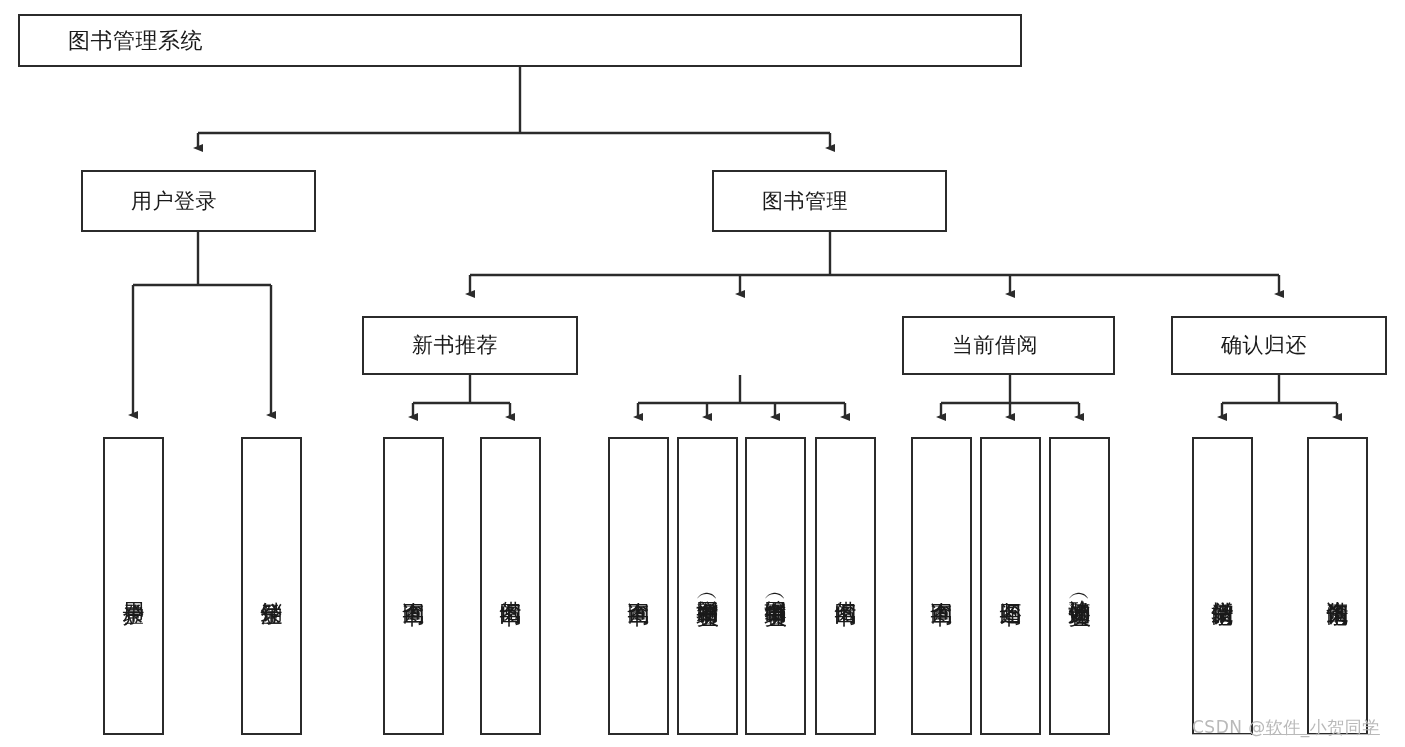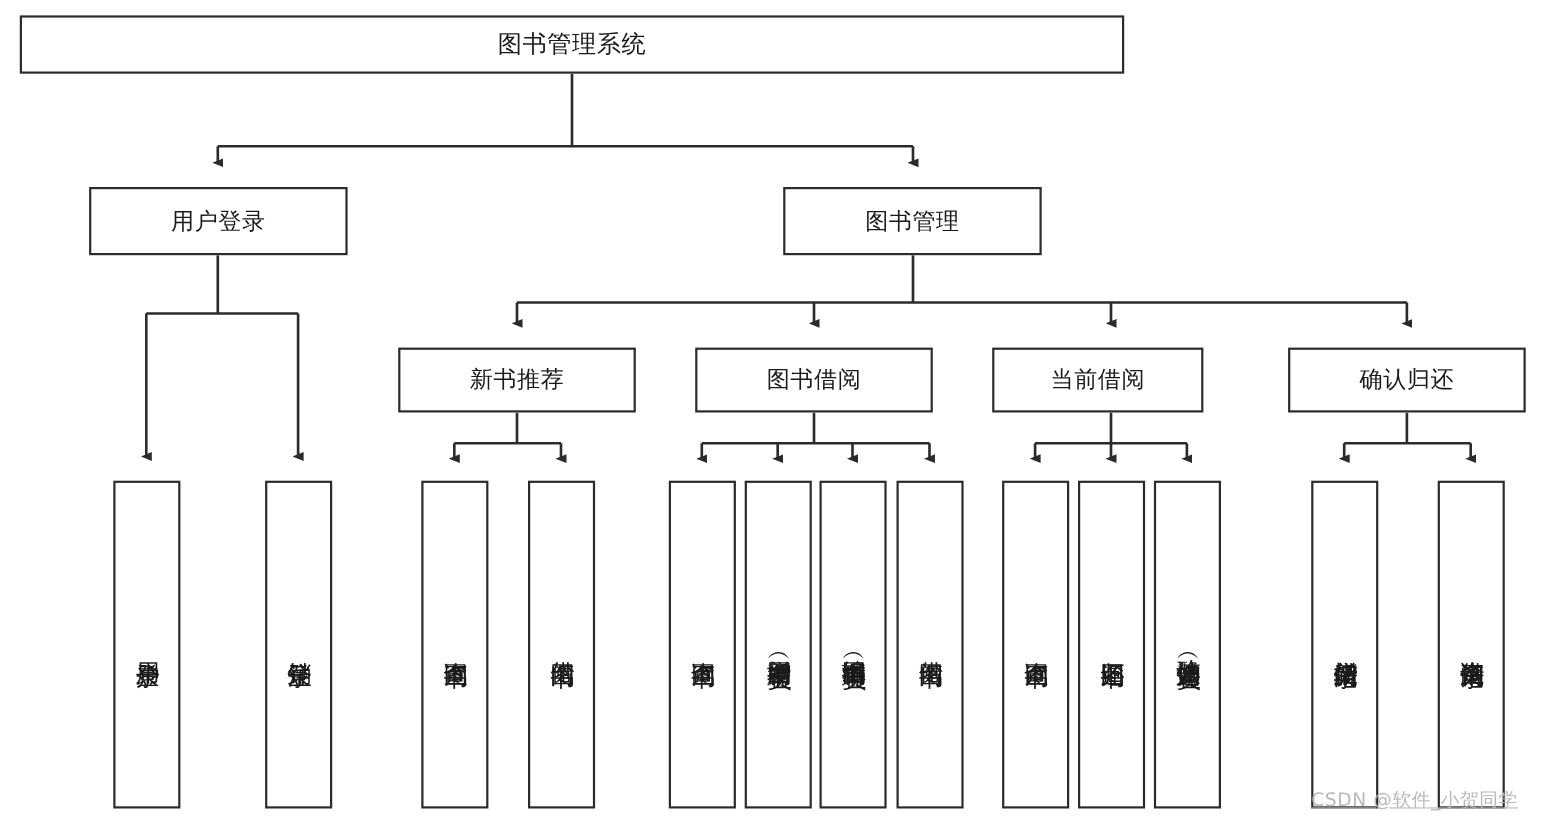--- a/index.html
+++ b/index.html
@@ -25,22 +25,23 @@
     height: 747px;
     pointer-events: none;
   }
   .node {
     position: absolute;
     box-sizing: border-box;
     border: 2px solid #2b2b2b;
     background: #ffffff;
     display: flex;
     align-items: center;
-    justify-content: center;
+    justify-content: flex-start;
     color: #1a1a1a;
+    padding-left: 48px;
   }
   .node .lbl {
     display: block;
     text-align: center;
     line-height: 1.0;
   }
   
   .h-node .lbl {
     font-size: 21px;
     letter-spacing: 0.5px;
@@ -133,24 +134,21 @@
   <div class="node h-node" style="left:81px; top:170px; width:235px; height:62px;">
     <span class="lbl">用户登录</span>
   </div>
   <div class="node h-node" style="left:362px; top:316px; width:216px; height:59px;">
     <span class="lbl">新书推荐</span>
   </div>
 
   <div class="node h-node" style="left:712px; top:170px; width:235px; height:62px;">
     <span class="lbl">图书管理</span>
   </div>
-  <div class="node h-node" style="left:632px; top:316px; width:216px; height:59px;">
-    <span class="lbl">图书借阅</span>
-  </div>
-  <div class="node h-node" style="left:902px; top:316px; width:192px; height:59px;">
+  <div class="node h-node" style="left:902px; top:316px; width:213px; height:59px;">
     <span class="lbl">当前借阅</span>
   </div>
   <div class="node h-node" style="left:1171px; top:316px; width:216px; height:59px;">
     <span class="lbl">确认归还</span>
   </div>
 
   <div class="node v-node" style="left:103px; top:437px; width:61px; height:298px;">
     <span class="lbl">用户登录</span>
   </div>
   <div class="node v-node" style="left:241px; top:437px; width:61px; height:298px;">

